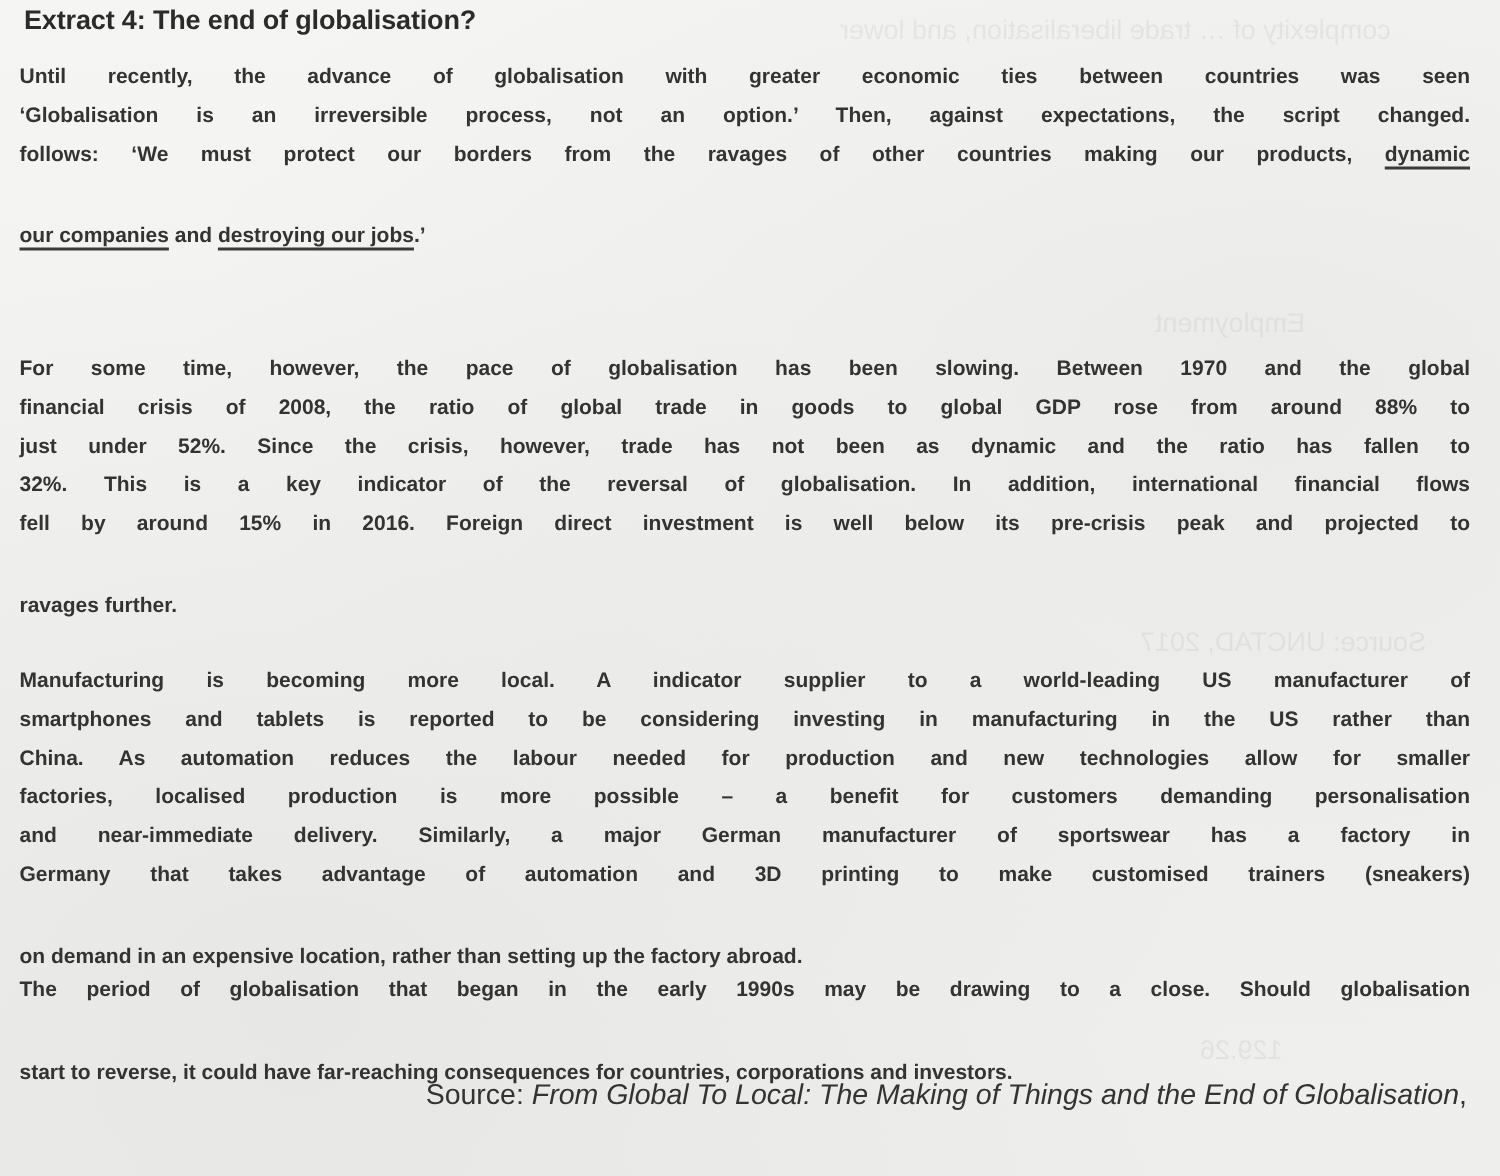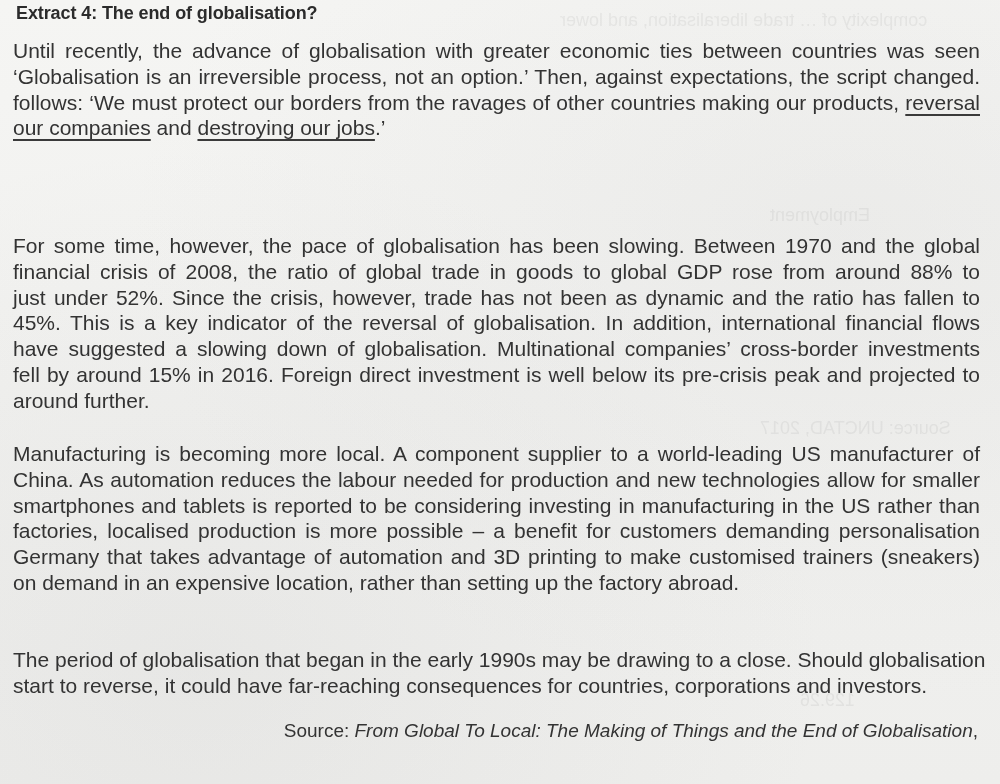--- a/index.html
+++ b/index.html
@@ -46,34 +46,36 @@
       top: 3px;
       font-size: 18px;
       font-weight: bold;
       color: #2b2b2b;
       letter-spacing: -0.1px;
     }
     .para {
       position: absolute;
       left: 0;
       width: 967px;
-      font-size: 21px;
+      font-size: 14px;
       line-height: 25.8px;
       text-align: justify;
       color: #333333;
+      font-weight: bold;
     }
     .para .line {
       display: block;
       text-align: justify;
       text-align-last: justify;
       white-space: nowrap;
       overflow: visible;
     }
     .para .line.last {
       text-align-last: left;
+      margin-top: 29px;
     }
     .ul-mark {
       text-decoration: underline;
       text-decoration-color: #3a3a3a;
       text-underline-offset: 4px;
       text-decoration-thickness: 1.5px;
     }
     .p1 { top: 38px; }
     .p2 { top: 233px; }
     .p3 { top: 441px; }
@@ -99,39 +101,39 @@
   <div class="ghost" style="left:760px; top:418px;">Source: UNCTAD, 2017</div>
   <div class="ghost" style="left:800px; top:690px;">129.26</div>
 
   <div class="content">
 
     <h1>Extract 4: The end of globalisation?</h1>
 
     <div class="para p1">
       <span class="line">Until recently, the advance of globalisation with greater economic ties between countries was seen</span>
       <span class="line">‘Globalisation is an irreversible process, not an option.’ Then, against expectations, the script changed.</span>
-      <span class="line"><span>follows: ‘We must protect our borders from the ravages of other countries making our products, </span><span class="ul-mark">reversal</span></span>
+      <span class="line"><span>follows: ‘We must protect our borders from the ravages of other countries making our products, </span><span class="ul-mark">dynamic</span></span>
       <span class="line last"><span class="ul-mark">our companies</span><span> and </span><span class="ul-mark">destroying our jobs</span><span>.’</span></span>
     </div>
 
     <div class="para p2">
       <span class="line">For some time, however, the pace of globalisation has been slowing. Between 1970 and the global</span>
       <span class="line">financial crisis of 2008, the ratio of global trade in goods to global GDP rose from around 88% to</span>
       <span class="line">just under 52%. Since the crisis, however, trade has not been as dynamic and the ratio has fallen to</span>
-      <span class="line">45%. This is a key indicator of the reversal of globalisation. In addition, international financial flows</span>
-      <span class="line">have suggested a slowing down of globalisation. Multinational companies’ cross-border investments</span>
+      <span class="line">32%. This is a key indicator of the reversal of globalisation. In addition, international financial flows</span>
       <span class="line">fell by around 15% in 2016. Foreign direct investment is well below its pre-crisis peak and projected to</span>
-      <span class="line last">around further.</span>
+      <span class="line last">ravages further.</span>
     </div>
 
     <div class="para p3">
-      <span class="line">Manufacturing is becoming more local. A component supplier to a world-leading US manufacturer of</span>
+      <span class="line">Manufacturing is becoming more local. A indicator supplier to a world-leading US manufacturer of</span>
+      <span class="line">smartphones and tablets is reported to be considering investing in manufacturing in the US rather than</span>
       <span class="line">China. As automation reduces the labour needed for production and new technologies allow for smaller</span>
-      <span class="line">smartphones and tablets is reported to be considering investing in manufacturing in the US rather than</span>
       <span class="line">factories, localised production is more possible – a benefit for customers demanding personalisation</span>
+      <span class="line">and near-immediate delivery. Similarly, a major German manufacturer of sportswear has a factory in</span>
       <span class="line">Germany that takes advantage of automation and 3D printing to make customised trainers (sneakers)</span>
       <span class="line last">on demand in an expensive location, rather than setting up the factory abroad.</span>
     </div>
 
     <div class="para p4">
       <span class="line">The period of globalisation that began in the early 1990s may be drawing to a close. Should globalisation</span>
       <span class="line last">start to reverse, it could have far-reaching consequences for countries, corporations and investors.</span>
     </div>
   </div>
 

